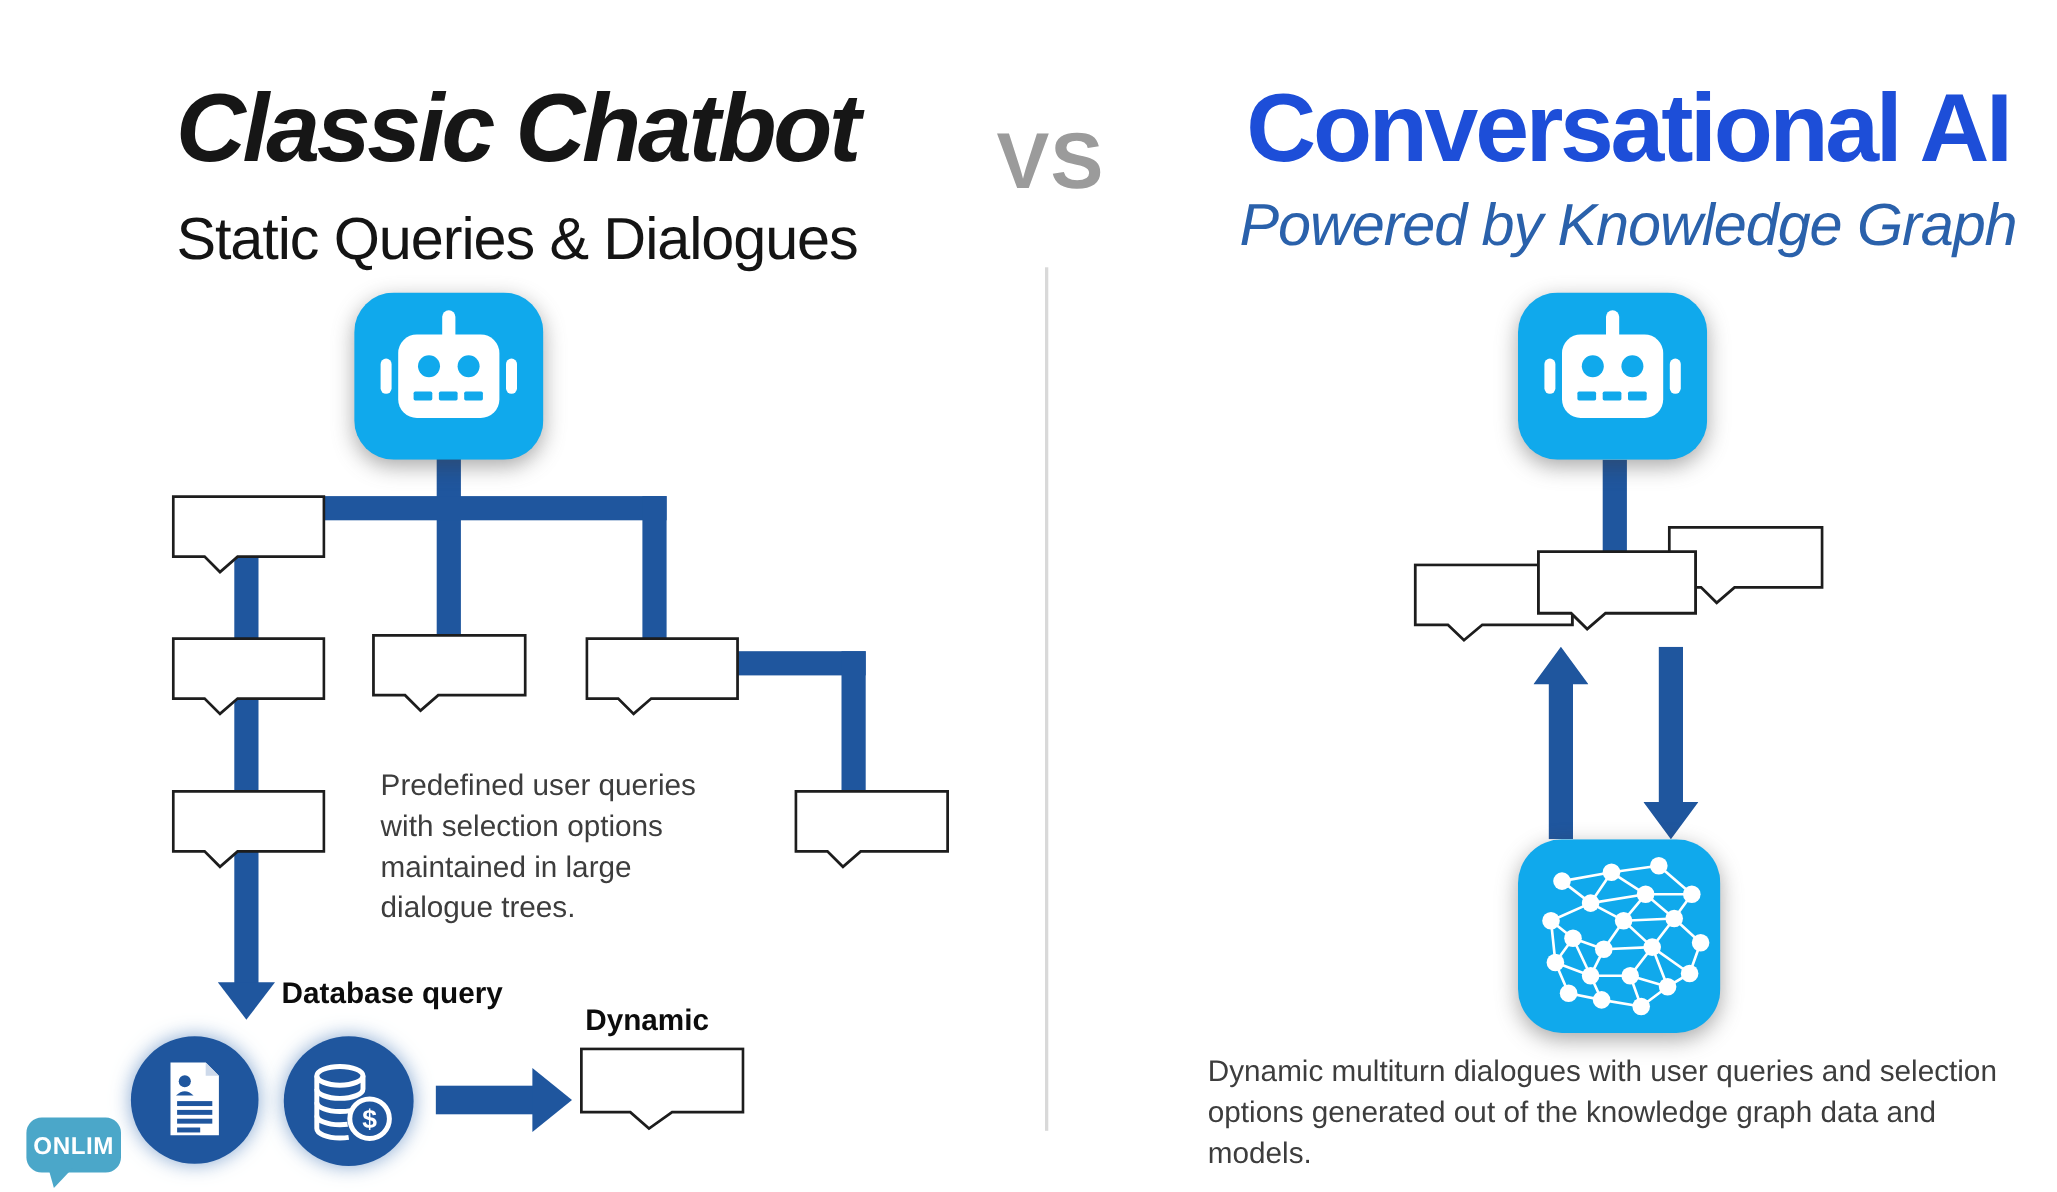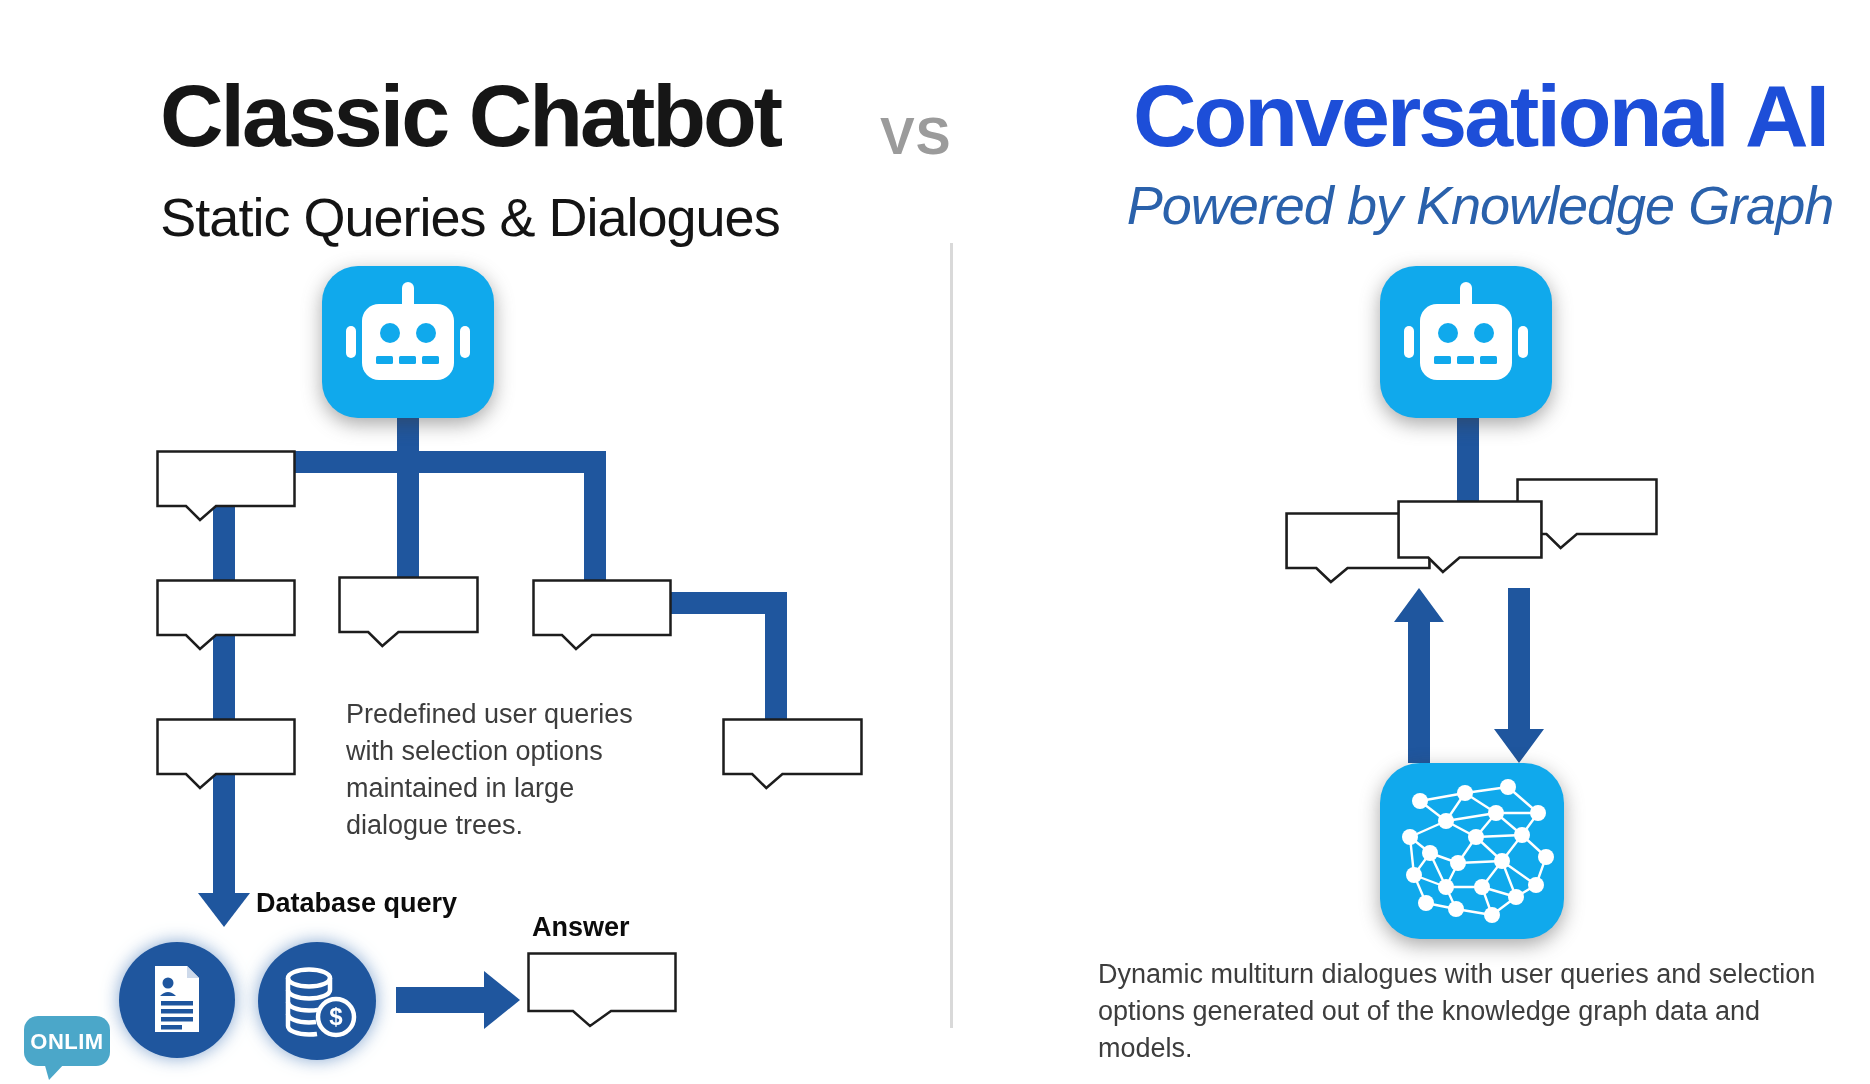--- a/index.html
+++ b/index.html
@@ -8,41 +8,41 @@
     font-family:"Liberation Sans","DejaVu Sans",sans-serif;
   }
   .abs{position:absolute;}
   
   .title{font-weight:bold;font-size:88px;letter-spacing:-3px;text-align:center;line-height:1.05;}
   .title.left{color:#161616;}
   .title.right{color:#1d4ed8;}
   .subtitle{font-size:54px;letter-spacing:-1px;text-align:center;line-height:1.1;}
   .subtitle.left{color:#141414;}
   .subtitle.right{color:#2a61ab;}
-  .vs{font-size:52px;font-weight:bold;color:#9b9b9b;letter-spacing:1px;text-align:left;}
+  .vs{font-size:72px;font-weight:bold;color:#9b9b9b;letter-spacing:1px;text-align:center;}
   
   .divider{left:950px;top:243px;width:3px;height:785px;background:#d9d9d9;}
   
   .conn{background:#1f569e;z-index:1;}
   
   .tornbox{z-index:2;}
   
   .desc{font-size:27px;line-height:37px;color:#3d3d3d;}
   .small-label{font-size:27px;font-weight:bold;color:#0c0c0c;}
   .icon-tile{z-index:3;filter:drop-shadow(0 6px 10px rgba(60,60,60,0.45));}
   .db-circle{z-index:3;filter:drop-shadow(0 0 9px rgba(110,150,200,0.85));}
   .url{font-size:25px;color:#3a70b6;text-align:center;text-decoration:none;display:block;}
   .logo{z-index:4;}
 </style>
 </head>
 <body>
 
 <div id="canvas">
 
-  <div class="abs title left" style="left:70px;top:70px;width:800px;">Classic Chatbot</div>
+  <div class="abs title left" style="left:70px;top:70px;width:800px;font-style:italic;">Classic Chatbot</div>
   <div class="abs subtitle left" style="left:70px;top:188px;width:800px;">Static Queries &amp; Dialogues</div>
 
   <div class="abs vs" style="left:880px;top:106px;width:150px;">VS</div>
 
   <div class="abs title right" style="left:1090px;top:70px;width:780px;">Conversational AI</div>
   <div class="abs subtitle right" style="left:1090px;top:176px;width:780px;font-style:italic;">Powered by Knowledge Graph</div>
 
   <div class="abs divider"></div>
 
   <div class="abs conn" style="left:397px;top:410px;width:22px;height:170px;"></div>
@@ -86,21 +86,21 @@
   </svg>
 
   <div class="abs desc" style="left:346px;top:696px;width:312px;">Predefined user queries with selection options maintained in large dialogue trees.</div>
 
   <svg class="abs" style="left:198px;top:766px;z-index:1;" width="52" height="162" viewBox="0 0 52 162">
     <rect x="15" y="0" width="22" height="130" fill="#1f569e"></rect>
     <polygon points="0,127 52,127 26,161" fill="#1f569e"></polygon>
   </svg>
 
   <div class="abs small-label" style="left:256px;top:888px;">Database query</div>
-  <div class="abs small-label" style="left:532px;top:912px;">Answer</div>
+  <div class="abs small-label" style="left:532px;top:912px;">Dynamic</div>
 
   <svg class="abs db-circle" style="left:117px;top:940px;" width="120" height="120" viewBox="0 0 120 120">
     <circle cx="60" cy="60" r="58" fill="#1f569e"></circle>
     <path d="M38,26 H70 L82,38 V92 H38 Z" fill="#fff"></path>
     <path d="M70,26 L70,38 L82,38 Z" fill="#cdd9ea"></path>
     <circle cx="51" cy="43" r="5.5" fill="#1f569e"></circle>
     <path d="M43,56 Q51,48 59,56 Z" fill="#1f569e"></path>
     <rect x="44" y="61" width="32" height="4.5" fill="#1f569e"></rect>
     <rect x="44" y="69" width="32" height="4.5" fill="#1f569e"></rect>
     <rect x="44" y="77" width="32" height="4.5" fill="#1f569e"></rect>

